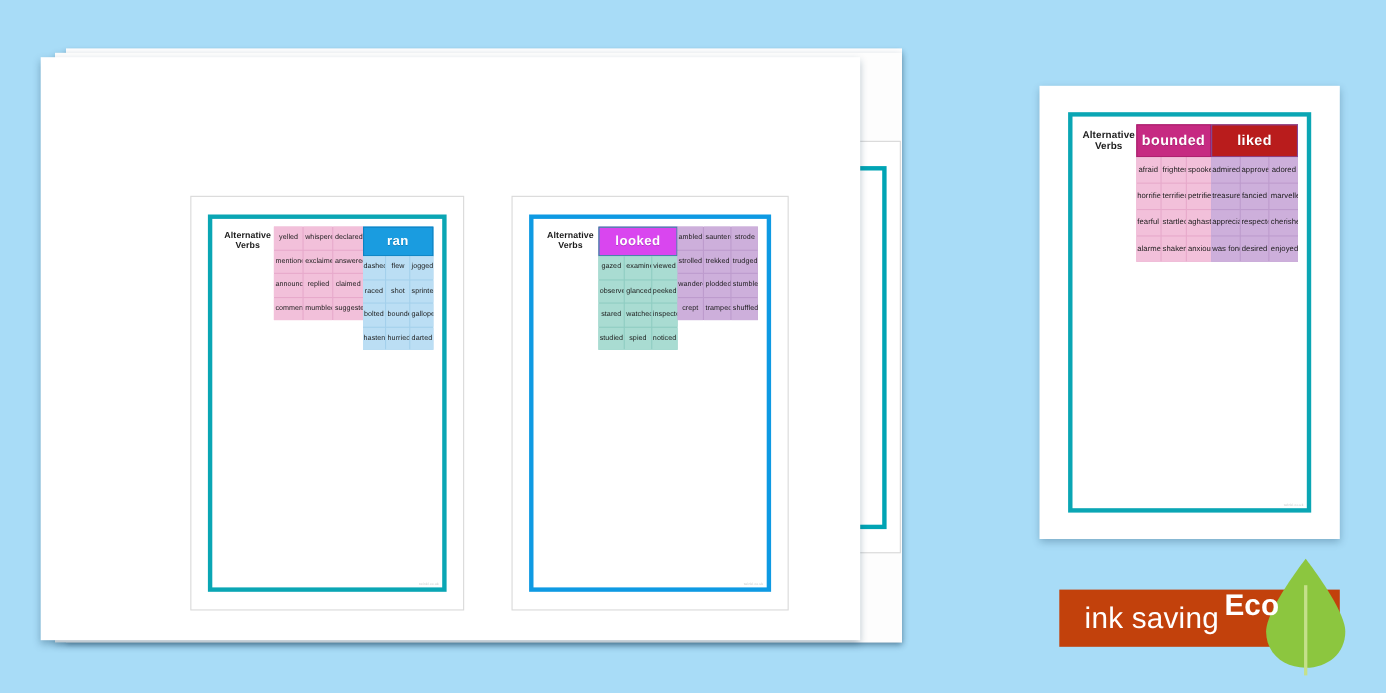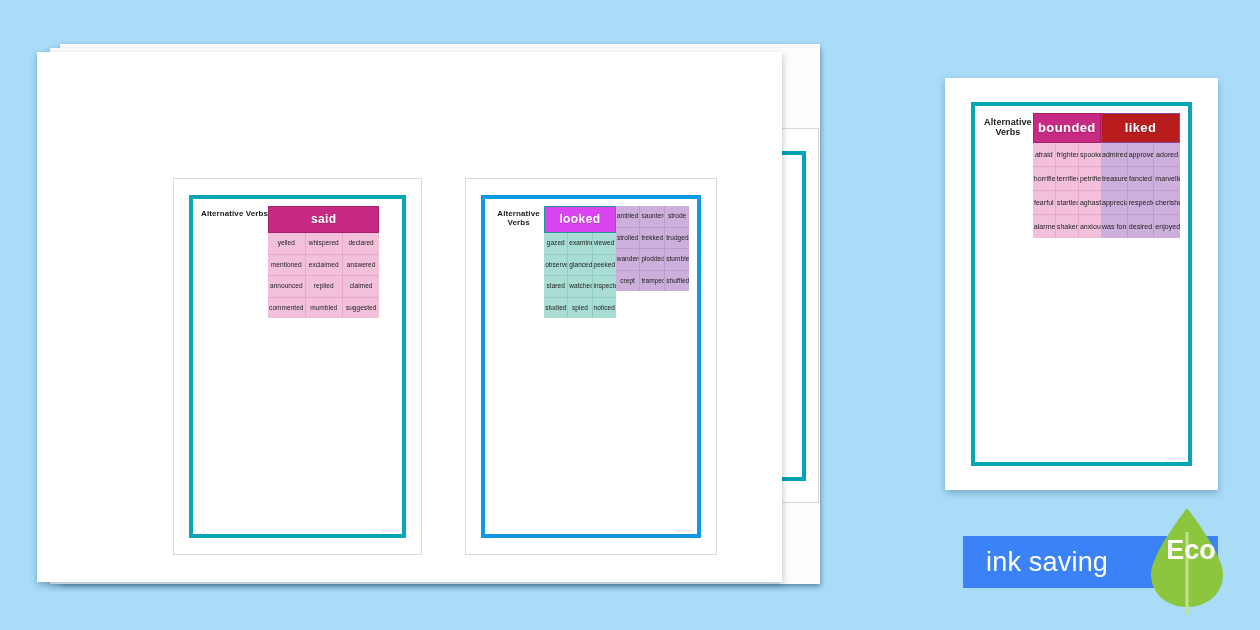--- a/index.html
+++ b/index.html
@@ -139,38 +139,38 @@
     font-size: 3px;
     color: #c9c9c9;
     letter-spacing: .2px;
   }
 
   
   .eco-badge {
     position: absolute;
     left: 963px; top: 536px;
     width: 255px; height: 52px;
-    background: #3b82f6;
+    background: #c2410c;
     display: flex; align-items: center;
   }
   .eco-text {
     color: #ffffff;
     font-size: 27px;
     margin-left: 23px;
     letter-spacing: .2px;
   }
   .eco-leaf {
     position: absolute;
     left: 1145px; top: 506px;
     width: 84px; height: 110px;
   }
   .eco-leaf svg { display: block; }
   .eco-leaf-label {
     position: absolute;
-    left: 1149px; top: 506px;
+    left: 1096px; top: 506px;
     width: 84px; height: 110px;
     display: flex; align-items: center; justify-content: center;
     color: #ffffff;
     font-size: 27px;
     font-weight: bold;
     padding-bottom: 22px;
   }
 </style>
 </head>
 <body>
@@ -183,37 +183,53 @@
     <div class="sliver-inner"></div>
   </div>
 
   <div class="page-front">
 
     <div class="poster-frame one">
       <div class="poster teal">
         <div class="poster-title">Alternative Verbs</div>
 
         <div class="verb-group c-magenta">
-          <div class="verb-header">said</div>
           <div class="verb-grid">
             <div class="verb-cell">yelled</div>
             <div class="verb-cell">whispered</div>
             <div class="verb-cell">declared</div>
             <div class="verb-cell">mentioned</div>
             <div class="verb-cell">exclaimed</div>
             <div class="verb-cell">answered</div>
             <div class="verb-cell">announced</div>
             <div class="verb-cell">replied</div>
             <div class="verb-cell">claimed</div>
             <div class="verb-cell">commented</div>
             <div class="verb-cell">mumbled</div>
             <div class="verb-cell">suggested</div>
           </div>
         </div>
 
+        <div class="verb-group c-blue">
+          <div class="verb-header">ran</div>
+          <div class="verb-grid">
+            <div class="verb-cell">dashed</div>
+            <div class="verb-cell">flew</div>
+            <div class="verb-cell">jogged</div>
+            <div class="verb-cell">raced</div>
+            <div class="verb-cell">shot</div>
+            <div class="verb-cell">sprinted</div>
+            <div class="verb-cell">bolted</div>
+            <div class="verb-cell">bounded</div>
+            <div class="verb-cell">galloped</div>
+            <div class="verb-cell">hastened</div>
+            <div class="verb-cell">hurried</div>
+            <div class="verb-cell">darted</div>
+          </div>
+        </div>
         <div class="poster-credit">twinkl.co.uk</div>
       </div>
     </div>
 
     <div class="poster-frame two">
       <div class="poster blue">
         <div class="poster-title">Alternative Verbs</div>
 
         <div class="verb-group c-teal">
           <div class="verb-header">looked</div>

